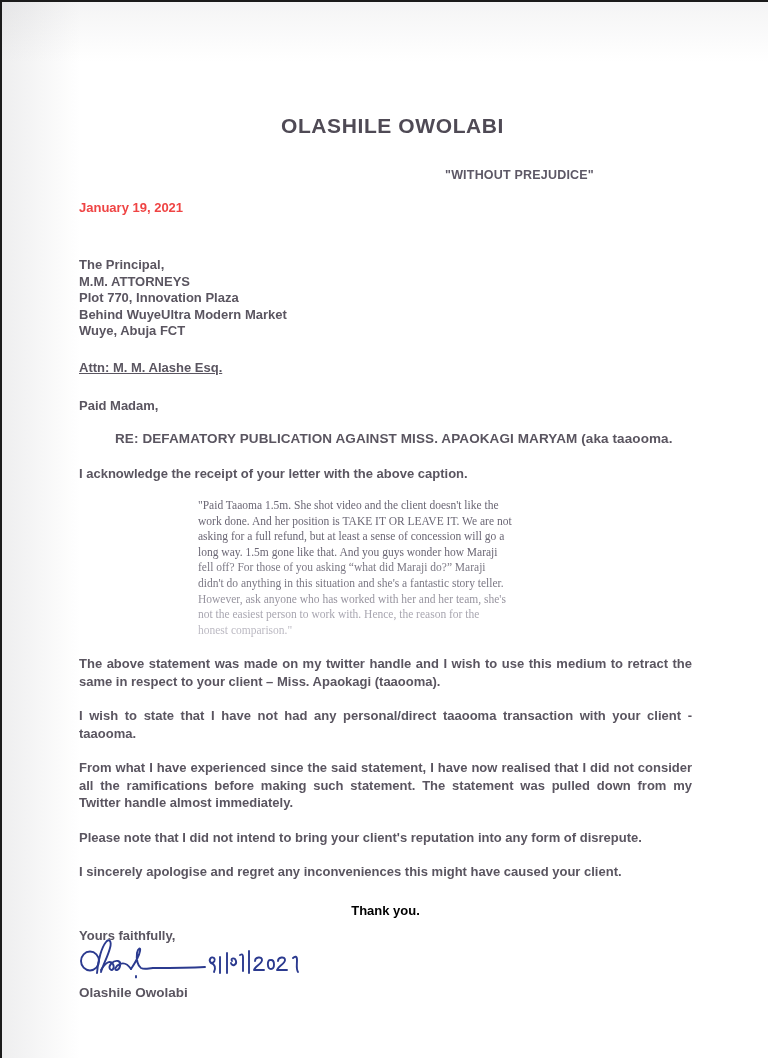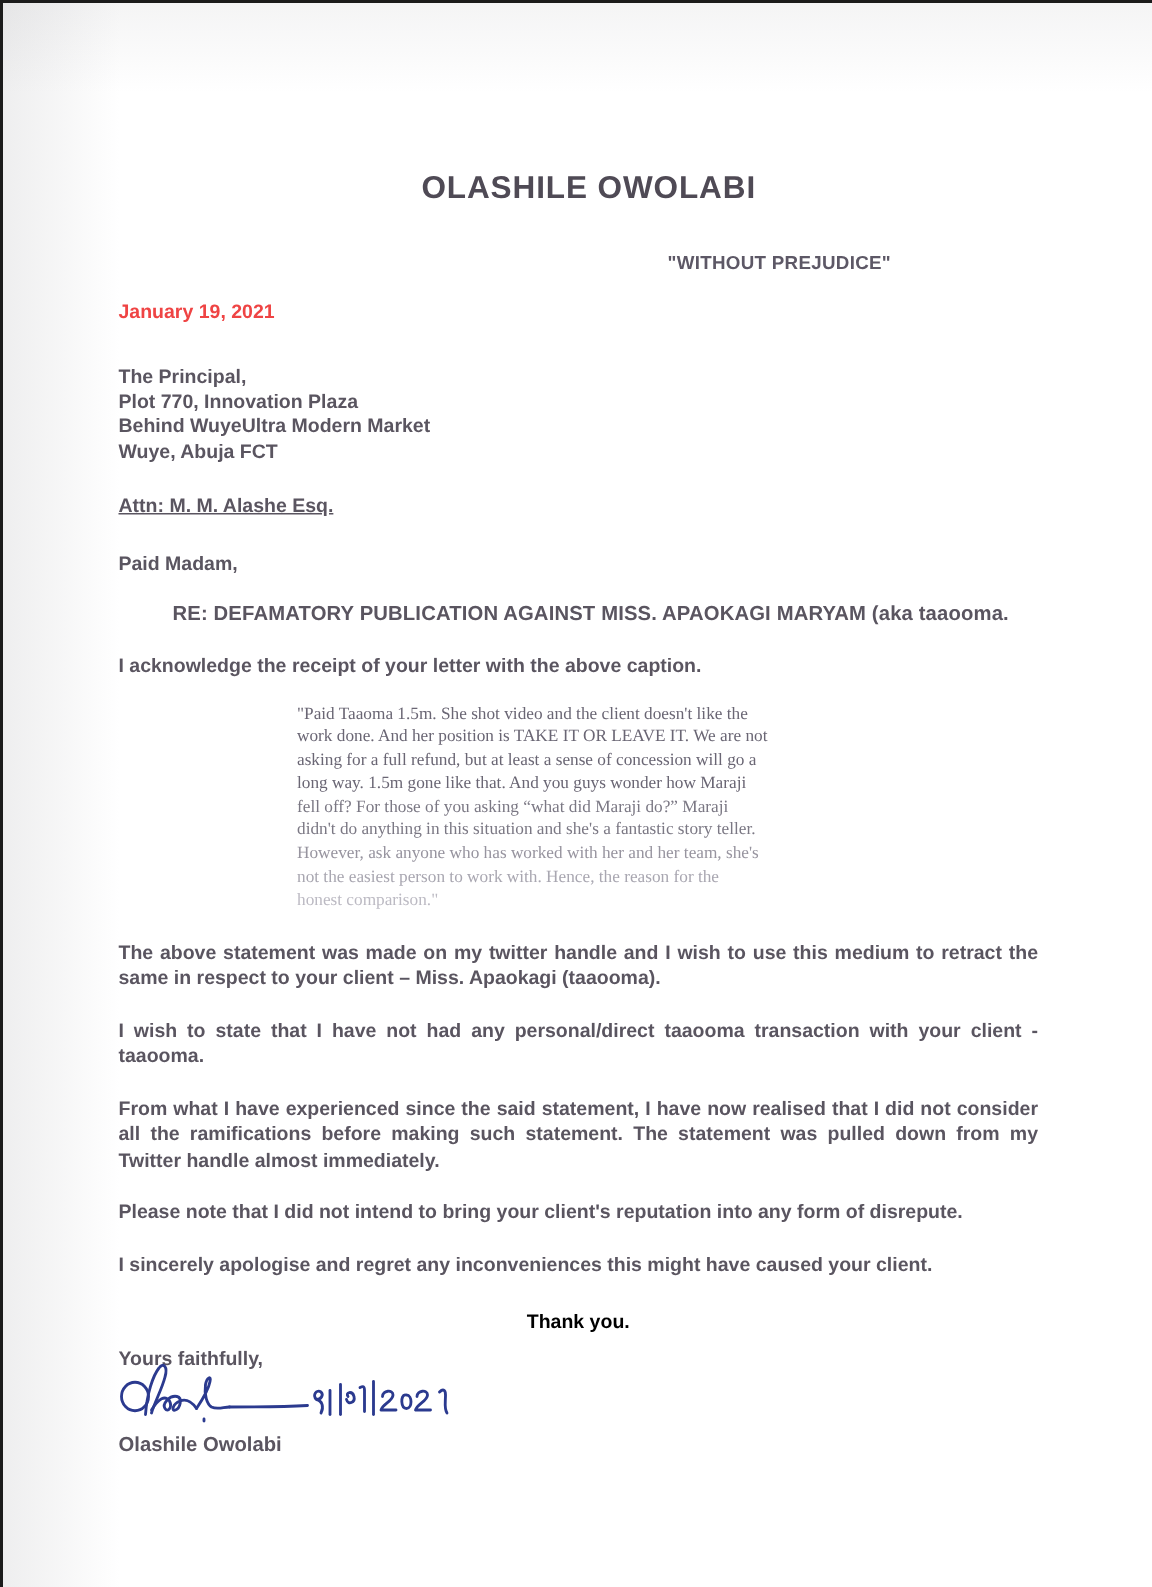--- a/index.html
+++ b/index.html
@@ -64,21 +64,21 @@
   }
 
   .date-line {
     margin-top: 18px;
     font-size: 13px;
     font-weight: bold;
     color: #ef4444;
   }
 
   .address-block {
-    margin-top: 28px;
+    margin-top: 42px;
     font-size: 13px;
     font-weight: bold;
     line-height: 16.5px;
     color: #5a5560;
   }
 
   .attn-line {
     margin-top: 20px;
     font-size: 13px;
     font-weight: bold;
@@ -174,20 +174,21 @@
   <div class="content">
 
     <div class="letterhead">OLASHILE OWOLABI</div>
 
     <div class="without-prejudice">"WITHOUT PREJUDICE"</div>
 
     <div class="date-line">January 19, 2021</div>
 
     <div class="address-block">
       <div>The Principal,</div>
+      <div>M.M. ATTORNEYS</div>
       <div>Plot 770, Innovation Plaza</div>
       <div>Behind WuyeUltra Modern Market</div>
       <div>Wuye, Abuja FCT</div>
     </div>
 
     <div>
       <div class="attn-line">Attn: M. M. Alashe Esq.</div>
     </div>
 
     <div class="salutation">Paid Madam,</div>

